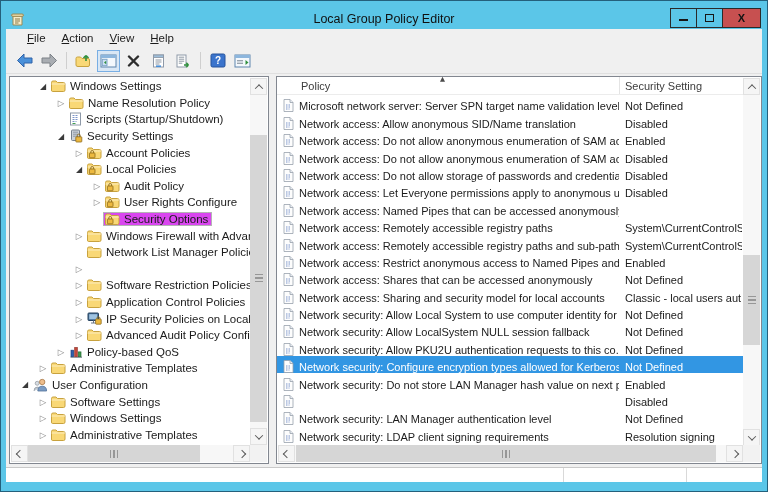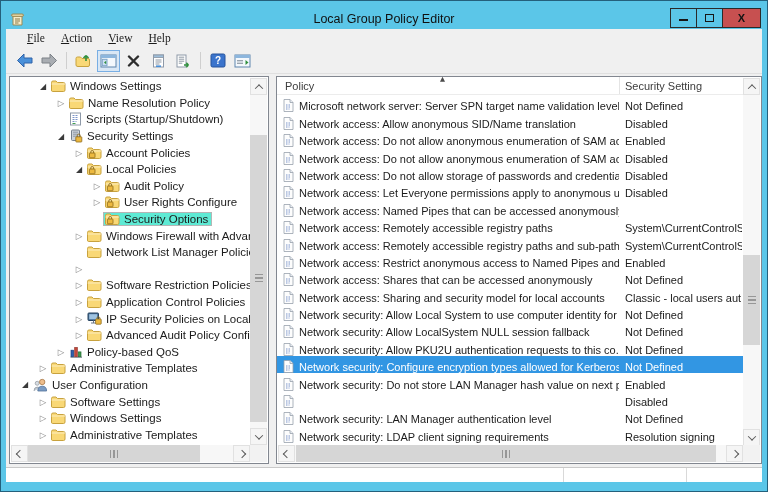--- a/index.html
+++ b/index.html
@@ -16,43 +16,43 @@
   .title{position:absolute;left:0;right:0;top:0;height:28px;text-align:center;line-height:28px;font-size:12.5px;color:#101010;}
   .win-btns{position:absolute;right:6px;top:3px;display:flex;}
   .win-btn{width:27px;height:20px;border:1px solid #2a2a2a;margin-left:-1px;display:flex;align-items:center;justify-content:center;background:transparent;}
   .win-btn.close{width:39px;background:#c75050;}
   .glyph-min{width:9px;height:2.5px;background:#161616;margin-top:4px;}
   .glyph-max{width:9px;height:8px;border:1.6px solid #161616;background:transparent;}
   .glyph-close{font-size:11px;font-weight:bold;color:#131313;line-height:1;}
   
   .client{position:absolute;left:5px;top:28px;width:756px;height:453px;background:#f0f0f0;overflow:hidden;}
   .menubar{position:absolute;top:0;left:0;right:0;height:19px;display:flex;align-items:center;padding-left:13px;font-size:11.5px;}
-  .menu-item{padding:1px 8px 2px;cursor:default;font-family:Liberation Serif, serif;}
+  .menu-item{padding:1px 8px 2px;cursor:default;}
   .u{text-decoration:underline;}
   .toolbar{position:absolute;top:19px;left:0;right:0;height:26px;display:flex;align-items:center;padding-left:6px;border-bottom:1px solid #e0e0e0;}
   .tb-btn{width:23px;height:22px;display:flex;align-items:center;justify-content:center;border:1px solid transparent;margin:0 1px;}
   .tb-btn.active{background:#d9e7f5;border-color:#78aee4;}
   .tb-sep{width:1px;height:17px;background:#cfcfcf;margin:0 4px;}
   
   .main{position:absolute;top:45px;left:0;right:0;height:392px;}
   .panel{position:absolute;background:#ffffff;border:1px solid #828790;}
   .tree-panel{left:3px;top:2px;width:260px;height:388px;}
   .list-panel{left:270px;top:2px;width:486px;height:388px;}
   
   .tree-body{position:absolute;left:1px;top:1px;right:18px;bottom:18px;overflow:hidden;font-size:11.5px;}
   .t-row{height:16.6px;display:flex;align-items:center;white-space:nowrap;}
   .t-exp{width:12px;flex:none;text-align:center;font-family:"DejaVu Sans",sans-serif;}
   .t-exp.closed{font-size:8.5px;color:#848484;}
   .t-exp.open{font-size:8px;color:#3a3a3a;}
   .t-node{display:flex;align-items:center;padding:0 3px 0 1px;border:1px solid transparent;}
-  .t-node.selected{background:#5eead4;border-color:#b5b5b5;}
+  .t-node.selected{background:#d946ef;border-color:#b5b5b5;}
   .t-icon{flex:none;margin-right:4px;display:flex;align-items:center;}
   
   .lv-header{position:absolute;top:0;left:0;right:17px;height:18px;display:flex;font-size:11px;color:#3c3c3c;border-bottom:1px solid #ececec;background:#fff;}
-  .col-policy{width:343px;border-right:1px solid #e4e4e4;padding:3px 0 0 8px;position:relative;}
+  .col-policy{width:343px;border-right:1px solid #e4e4e4;padding:3px 0 0 24px;position:relative;}
   .col-setting{flex:1;padding:3px 0 0 5px;}
   .sort-arrow{position:absolute;top:-2px;left:163px;font-size:6.5px;color:#4a4a4a;font-family:"DejaVu Sans",sans-serif;}
   .lv-body{position:absolute;top:18px;left:0;right:17px;bottom:17px;overflow:hidden;}
   .lv-row{height:17.4px;display:flex;align-items:flex-end;font-size:11px;color:#1b1b1b;position:relative;white-space:nowrap;}
   .lv-icon{flex:none;margin:0 5px 0 6px;display:flex;align-items:center;}
   .lv-policy{width:320px;overflow:hidden;}
   .lv-setting{position:absolute;left:348px;right:2px;overflow:hidden;}
   .lv-row.selected{background:#3296e3;color:#ffffff;}
   
   .sb-v{position:absolute;top:1px;right:1px;width:17px;bottom:18px;background:#f7f7f7;}

